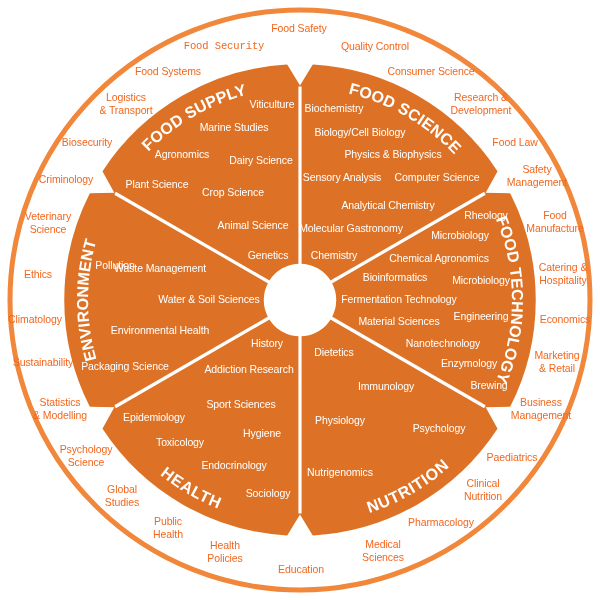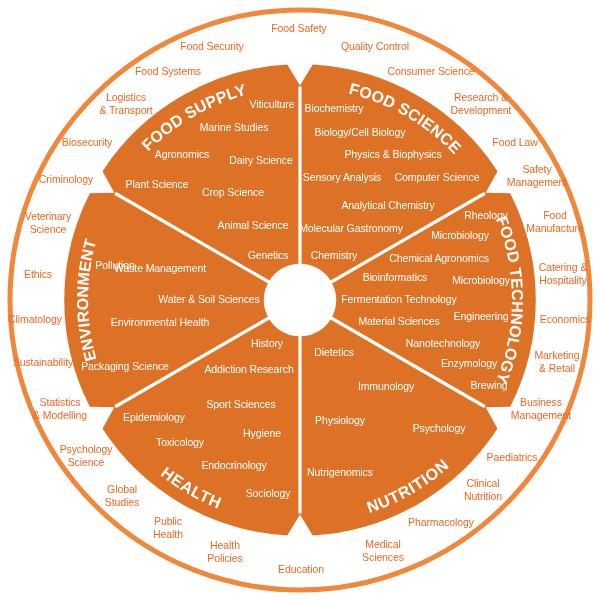--- a/index.html
+++ b/index.html
@@ -94,21 +94,21 @@
       <div class="lbl" style="left: 249px; top: 369px; color: rgb(255, 255, 255);">Addiction Research</div>
       <div class="lbl" style="left: 241px; top: 404px; color: rgb(255, 255, 255);">Sport Sciences</div>
       <div class="lbl" style="left: 154px; top: 417px; color: rgb(255, 255, 255);">Epidemiology</div>
       <div class="lbl" style="left: 180px; top: 442px; color: rgb(255, 255, 255);">Toxicology</div>
       <div class="lbl" style="left: 262px; top: 433px; color: rgb(255, 255, 255);">Hygiene</div>
       <div class="lbl" style="left: 234px; top: 465px; color: rgb(255, 255, 255);">Endocrinology</div>
       <div class="lbl" style="left: 268px; top: 493px; color: rgb(255, 255, 255);">Sociology</div>
       <div class="lbl" style="left: 115px; top: 228px; color: rgb(255, 255, 255); margin-top: 37px;">Pollution</div>
       <div class="lbl" style="left: 160px; top: 268px; color: rgb(255, 255, 255);">Waste Management</div>
       <div class="lbl" style="left: 209px; top: 299px; color: rgb(255, 255, 255);">Water &amp; Soil Sciences</div>
-      <div class="lbl" style="left: 160px; top: 322px; color: rgb(255, 255, 255);">Environmental Health</div>
+      <div class="lbl" style="left: 160px; top: 330px; color: rgb(255, 255, 255);">Environmental Health</div>
       <div class="lbl" style="left: 125px; top: 366px; color: rgb(255, 255, 255);">Packaging Science</div>
       <div class="olbl" style="left: 299px; top: 28px; color: rgb(242, 103, 31);">Food Safety</div>
       <div class="olbl" style="left: 375px; top: 46px; color: rgb(242, 103, 31);">Quality Control</div>
       <div class="olbl" style="left: 431px; top: 71px; color: rgb(242, 103, 31);">Consumer Science</div>
       <div class="olbl" style="left: 481px; top: 103px; color: rgb(242, 103, 31);">Research &amp;
 Development</div>
       <div class="olbl" style="left: 515px; top: 142px; color: rgb(242, 103, 31);">Food Law</div>
       <div class="olbl" style="left: 537px; top: 175px; color: rgb(242, 103, 31);">Safety
 Management</div>
       <div class="olbl" style="left: 555px; top: 221px; color: rgb(242, 103, 31);">Food
@@ -140,15 +140,15 @@
       <div class="olbl" style="left: 43px; top: 362px; color: rgb(242, 103, 31);">Sustainability</div>
       <div class="olbl" style="left: 35px; top: 319px; color: rgb(242, 103, 31);">Climatology</div>
       <div class="olbl" style="left: 38px; top: 274px; color: rgb(242, 103, 31);">Ethics</div>
       <div class="olbl" style="left: 48px; top: 222px; color: rgb(242, 103, 31);">Veterinary
 Science</div>
       <div class="olbl" style="left: 66px; top: 179px; color: rgb(242, 103, 31);">Criminology</div>
       <div class="olbl" style="left: 87px; top: 142px; color: rgb(242, 103, 31);">Biosecurity</div>
       <div class="olbl" style="left: 126px; top: 103px; color: rgb(242, 103, 31);">Logistics
 &amp; Transport</div>
       <div class="olbl" style="left: 168px; top: 71px; color: rgb(242, 103, 31);">Food Systems</div>
-      <div class="olbl" style="left: 212px; top: 46px; color: rgb(242, 103, 31);">Food Security</div>
+      <div class="olbl" style="left: 224px; top: 46px; color: rgb(242, 103, 31); font-family: Liberation Mono, monospace;">Food Security</div>
     </div>
 </div>
 
 </body></html>

